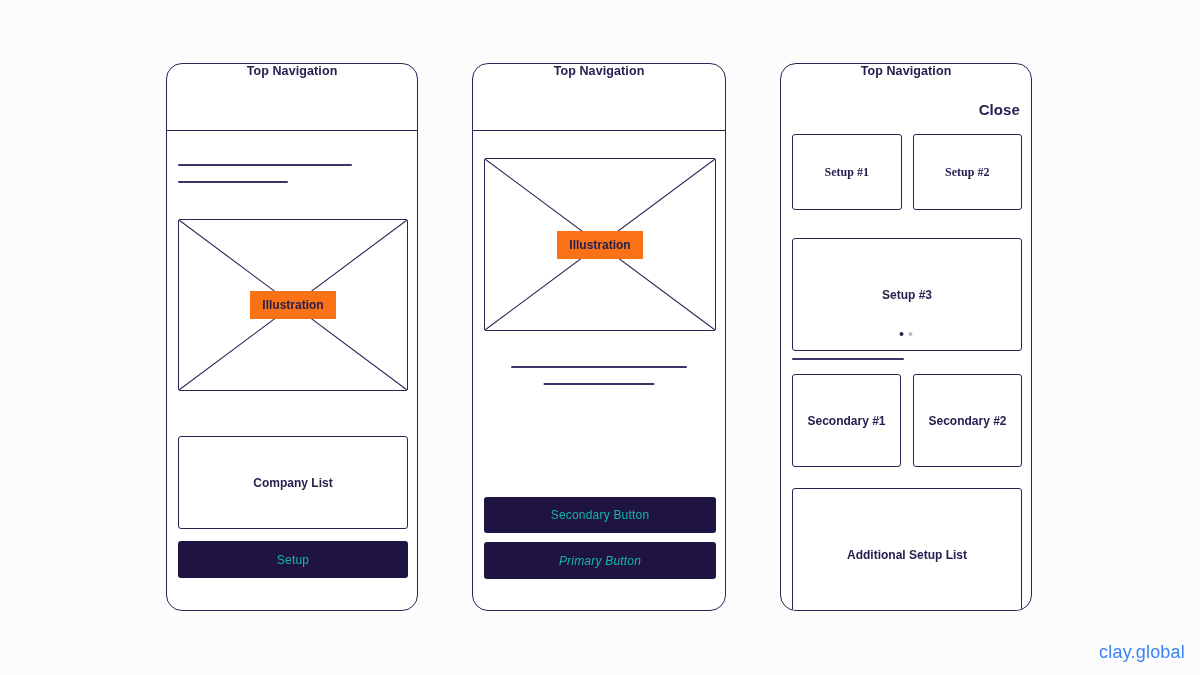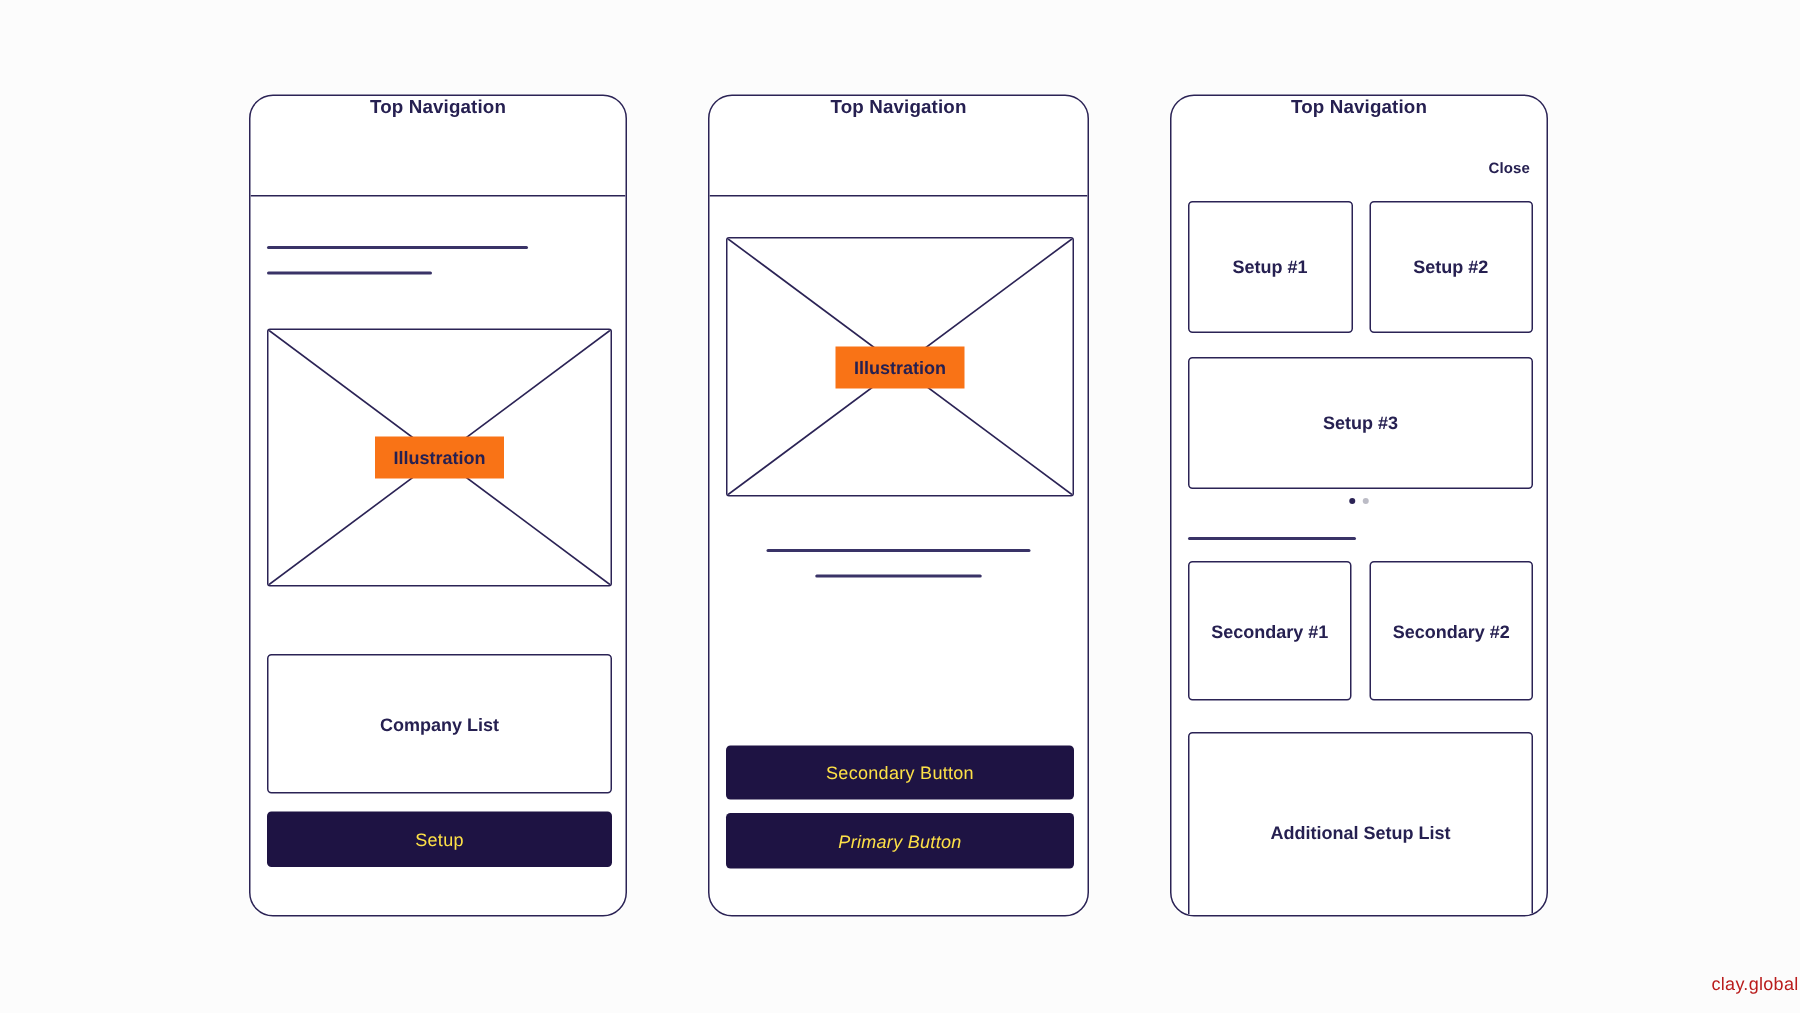--- a/index.html
+++ b/index.html
@@ -33,21 +33,21 @@
     padding-bottom: 13px;
     font-size: 12.5px;
     font-weight: 600;
     letter-spacing: 0.1px;
   }
   .navbar.bordered { border-bottom: 1.5px solid #2b2355; }
   .close-link {
     position: absolute;
     right: 11px;
     bottom: 13px;
-    font-size: 10px;
+    font-size: 15px;
     font-weight: 600;
     cursor: pointer;
   }
 
   .placeholder-line {
     position: absolute;
     height: 1.5px;
     background: #393367;
     border-radius: 1px;
   }
@@ -81,21 +81,21 @@
   .illus-label {
     position: relative;
     z-index: 1;
     background: #f97316;
     padding: 7px 12px;
   }
 
   .dark-button {
     position: absolute;
     background: #1e1343;
-    color: #fde047;
+    color: #14b8a6;
     border: none;
     border-radius: 3px;
     display: flex;
     align-items: center;
     justify-content: center;
     font-family: "Liberation Sans", sans-serif;
     font-size: 12px;
     font-weight: 500;
     letter-spacing: 0.2px;
     cursor: pointer;
@@ -116,24 +116,24 @@
     display: flex;
     gap: 5px;
     align-items: center;
   }
   .dot { width: 4px; height: 4px; border-radius: 50%; cursor: pointer; }
   .dot.active { background: #2b2355; }
   .dot.inactive { background: #bcbcc6; }
 
   .watermark {
     position: absolute;
-    right: 1px;
+    right: 15px;
     bottom: 12px;
-    font-size: 12px;
-    color: #b91c1c;
+    font-size: 18px;
+    color: #3b82f6;
     letter-spacing: 0.2px;
   }
 </style>
 </head>
 <body>
 
 <div class="phone" id="phone-1">
   <div class="navbar bordered">
     <span>Top Navigation</span>
   </div>
@@ -174,30 +174,30 @@
   <button class="dark-button" style="left:11px; top:433px; width:232px; height:36px;">Secondary Button</button>
   <button class="dark-button" style="left:11px; top:478px; width:232px; height:37px;font-style:italic;">Primary Button</button>
 </div>
 
 <div class="phone" id="phone-3">
   <div class="navbar">
     <span>Top Navigation</span>
     <span class="close-link">Close</span>
   </div>
 
-  <div class="box-row" style="top:70px; height:88px;">
+  <div class="box-row" style="top:70px; height:76px;font-family:Liberation Serif, serif;">
     <div class="outline-box">
       <span>Setup #1</span>
     </div>
     <div class="outline-box">
       <span>Setup #2</span>
     </div>
   </div>
 
-  <div class="outline-box" style="left:11px; right:9px; top:174px; height:88px;">
+  <div class="outline-box" style="left:11px; right:9px; top:174px; height:113px;">
     <span>Setup #3</span>
   </div>
 
   <div class="dots" style="top:268px;">
     <span class="dot active"></span>
     <span class="dot inactive"></span>
   </div>
 
   <div class="placeholder-line" style="left:11px; top:294px; width:112px;"></div>
 

